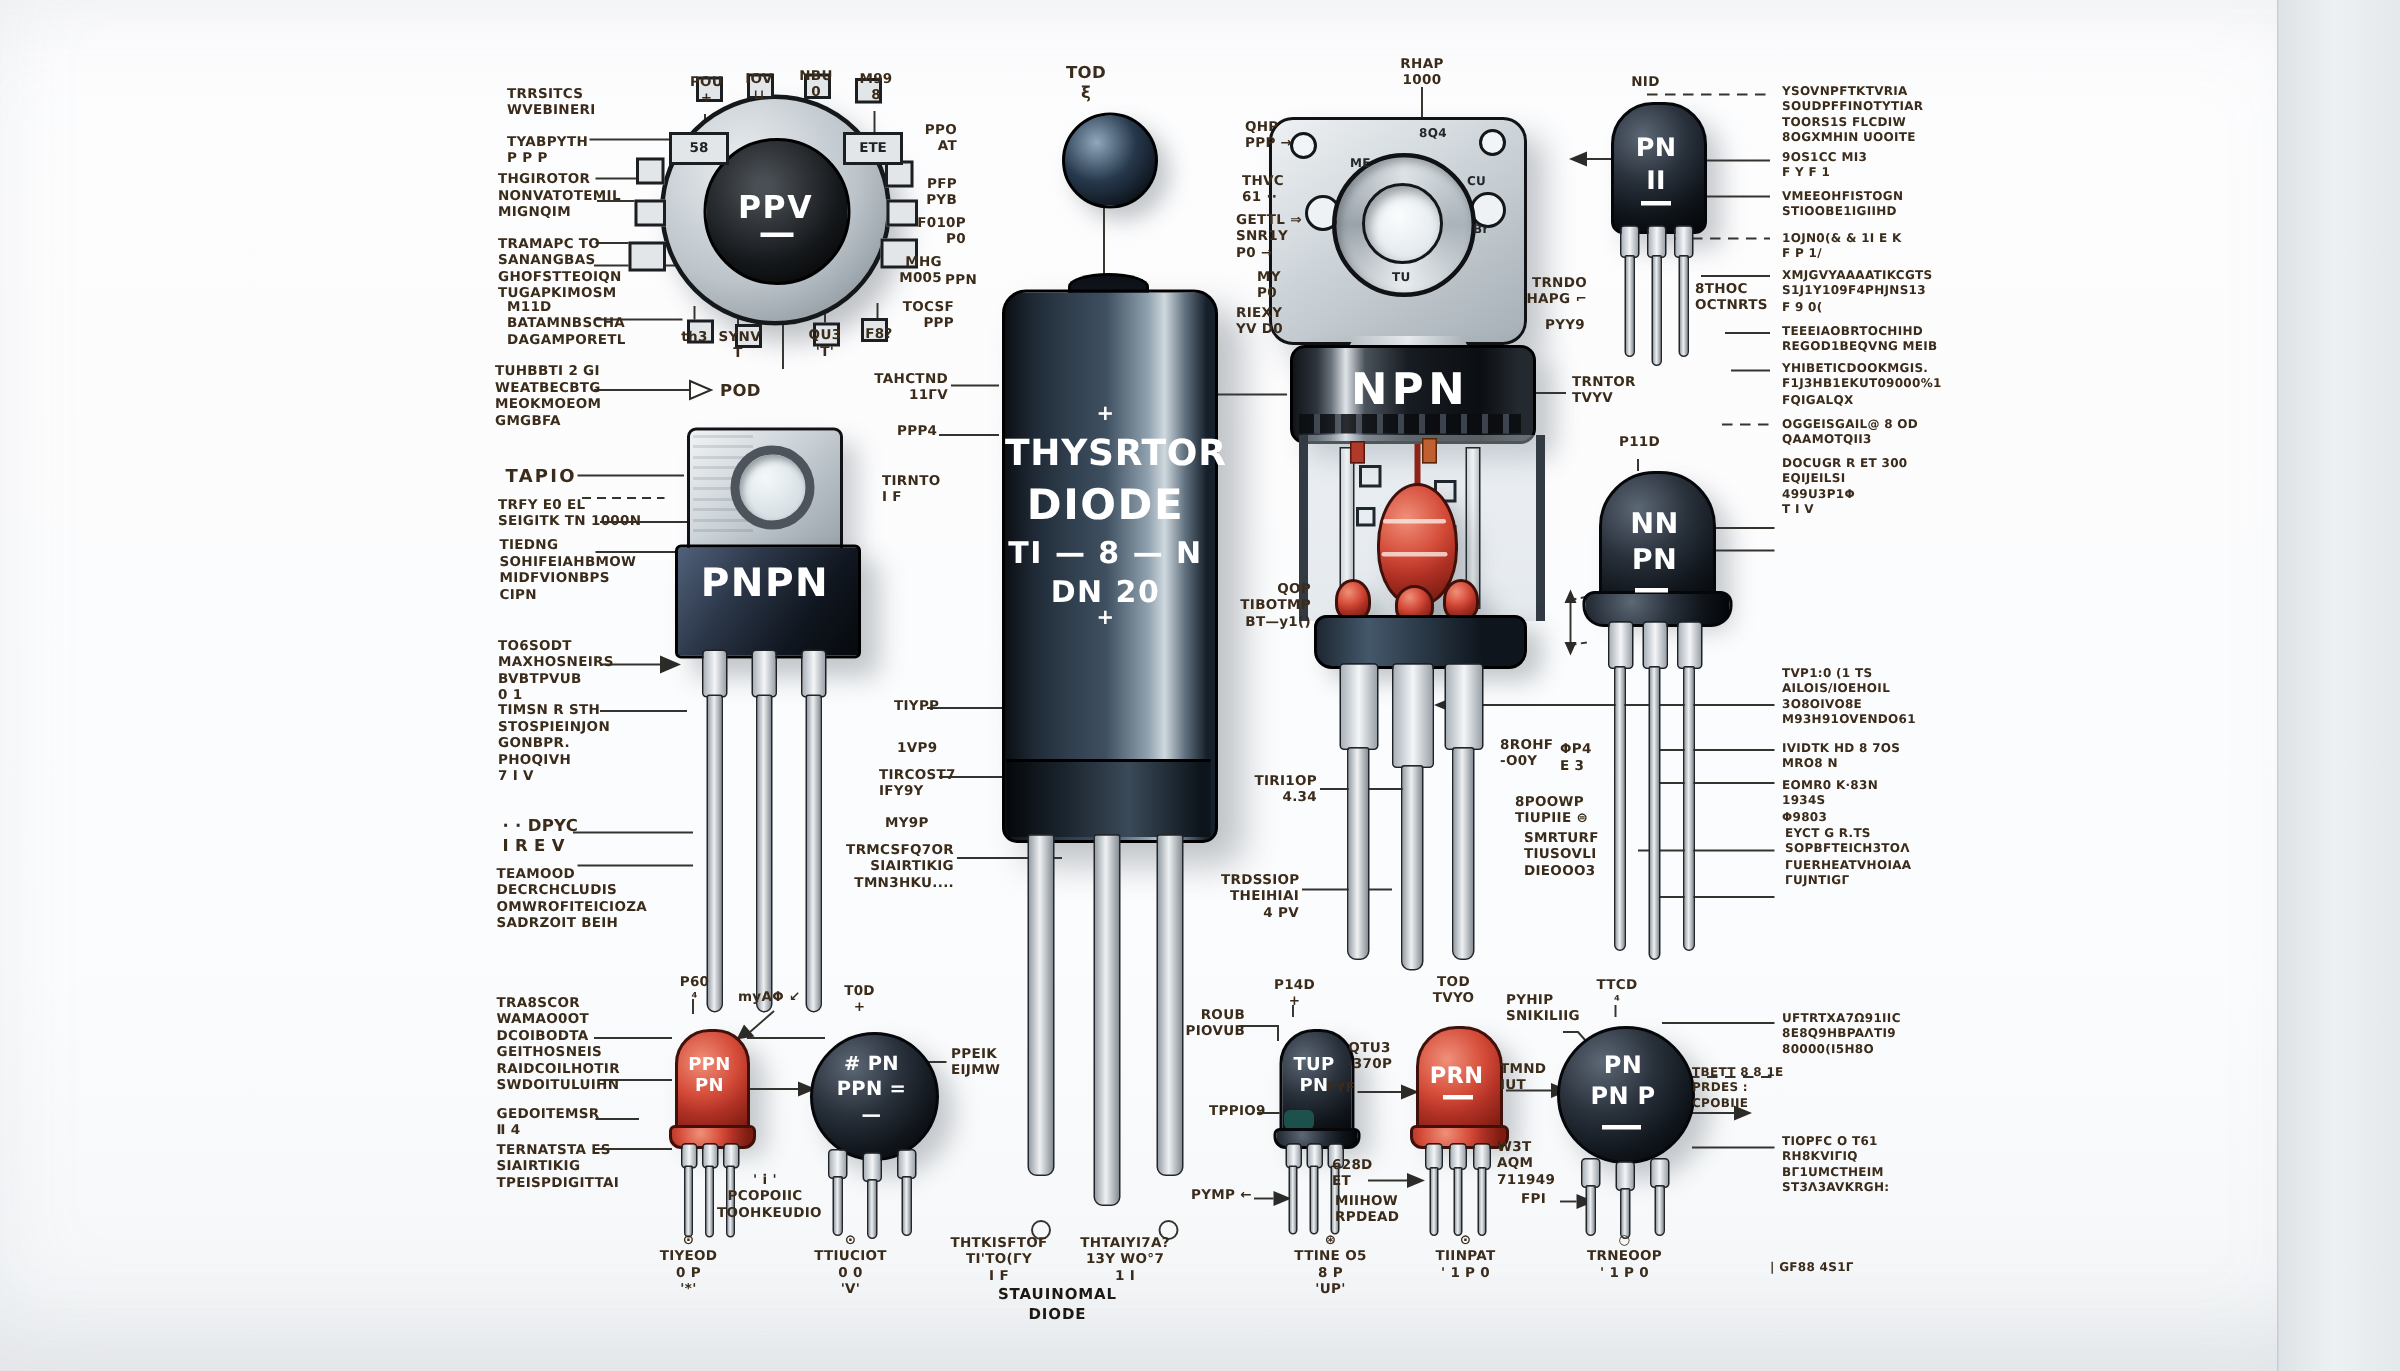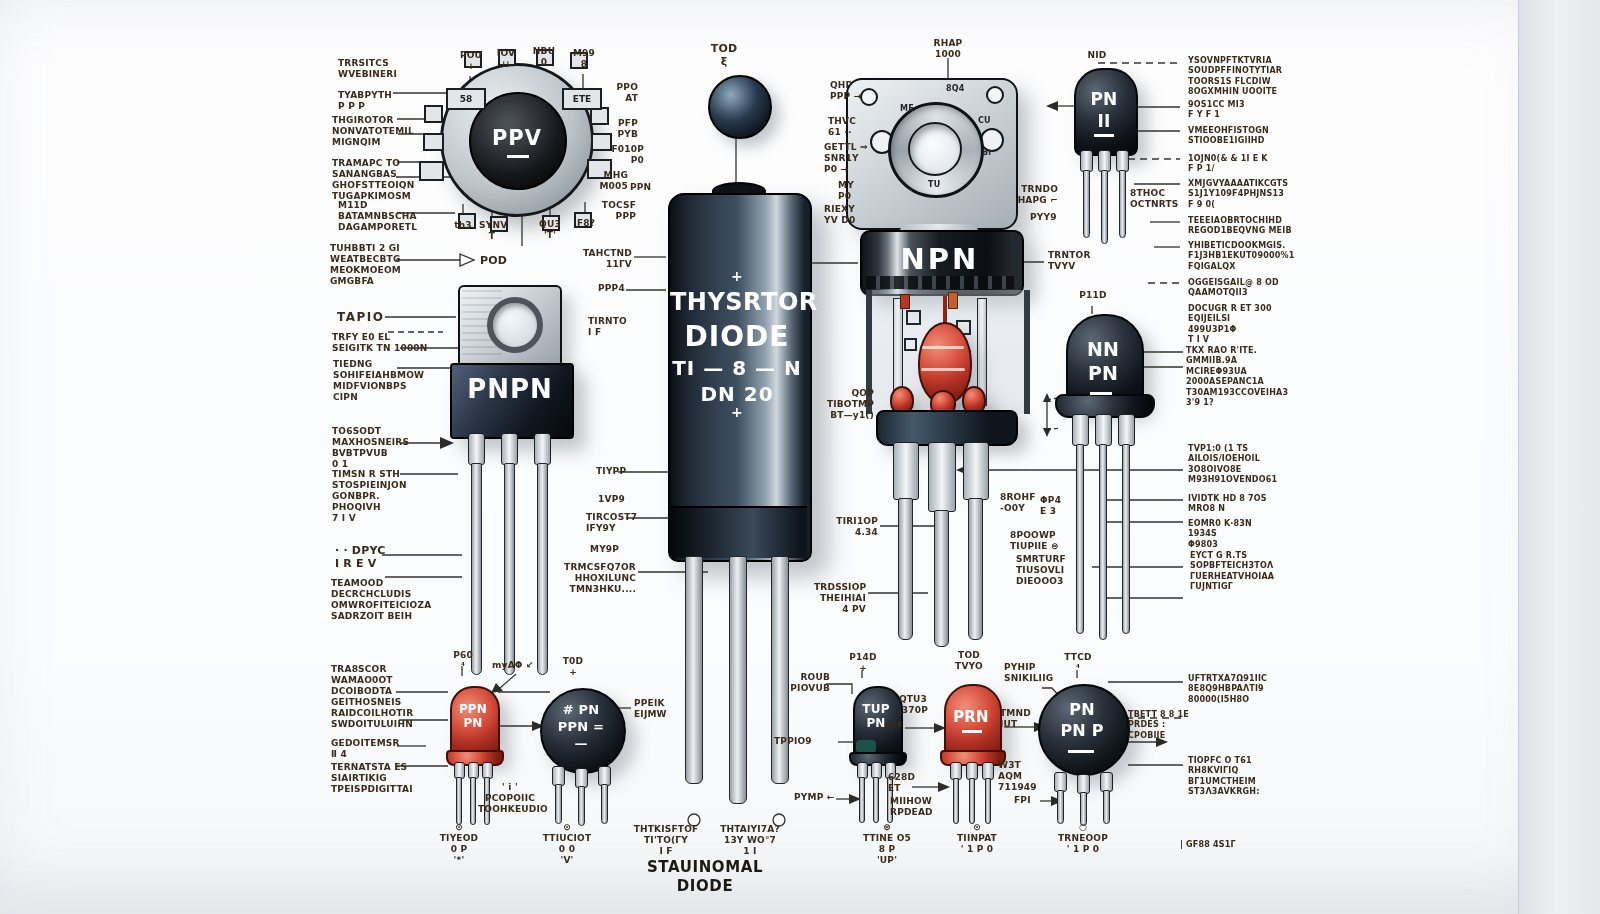--- a/index.html
+++ b/index.html
@@ -8,21 +8,21 @@
     box-shadow:inset -50px 0 70px rgba(140,152,162,.14), inset 0 -36px 60px rgba(150,160,170,.10);
     font-family:"DejaVu Sans",sans-serif;}
   .abs{position:absolute}
   .lbl{position:absolute;font:700 9px/1.22 "DejaVu Sans",sans-serif;color:#3a2b1a;
        white-space:pre-line;letter-spacing:.2px}
   .r{text-align:right}
   .c{text-align:center}
   .s8{font-size:8px;line-height:1.3}
   .s11{font-size:11px}
   .s12{font-size:12px;letter-spacing:1.5px}
-  .title{font-size:15px;letter-spacing:.6px;color:#1d1812;line-height:1.25}
+  .title{font-size:10px;letter-spacing:.6px;color:#1d1812;line-height:1.25}
   .white{color:#fff}
   .pad{position:absolute;background:#e2e6e9;border:2px solid #1c1f22}
   .leg{position:absolute;background:linear-gradient(90deg,#979fa6,#eef1f3 45%,#868e95);
        border:1.5px solid #23262a;border-radius:2px 2px 6px 6px}
   .col{position:absolute;background:linear-gradient(90deg,#aab2b9,#f4f6f8 50%,#9aa2a9);
        border:1.5px solid #1d2024;border-radius:3px}
   .dome{position:absolute;border:2px solid #05070a;
         background:radial-gradient(circle at 32% 25%,#5d6876 0%,#28303a 40%,#10151b 70%,#05070a 95%);
         box-shadow:10px 10px 16px rgba(60,72,84,.28)}
   .reddome{position:absolute;border:2px solid #40100a;
@@ -433,21 +433,21 @@
 11ΓV</div>
   <div class="lbl" style="left:598px;top:283px">PPP4</div>
   <div class="lbl" style="left:588px;top:316px">TIRNTO
 I F</div>
   <div class="lbl" style="left:596px;top:466px">TIYPP</div>
   <div class="lbl" style="left:598px;top:494px">1VP9</div>
   <div class="lbl" style="left:586px;top:512px">TIRCOST7
 IFY9Y</div>
   <div class="lbl" style="left:590px;top:544px">MY9P</div>
   <div class="lbl r" style="left:556px;top:562px;width:80px">TRMCSFQ7OR
-HHOXILUNC
+SIAIRTIKIG
 TMN3HKU....</div>
   <div class="lbl r" style="left:818px;top:388px;width:56px">QOP
 TIBOTMP
 BT—y1()</div>
   <div class="lbl c" style="left:630px;top:824px;width:72px">THTKISFTOF
 TI'TO(ΓY
 I F</div>
   <div class="lbl c" style="left:714px;top:824px;width:72px">THTAIYI7A?
 13Y WO°7
 1 Ⅰ</div>
@@ -496,26 +496,20 @@
 REGOD1BEQVNG MEIB</div>
   <div class="lbl s8" style="left:1188px;top:241px">YHIBETICDOOKMGIS.
 F1J3HB1EKUT09000%1
 FQIGALQX</div>
   <div class="lbl s8" style="left:1188px;top:278px">OGGEISGAIL@ 8 OD
 QAAMOTQII3</div>
   <div class="lbl s8" style="left:1188px;top:304px">DOCUGR R ET 300
 EQIJEILSI
 499U3P1Φ
     T I V</div>
-  <div class="lbl s8" style="left:1186px;top:346px">TKX RAO R'ITE.
-GMMIIB.9A
-MCIREΦ93UA
-2000ASEPANC1A
-T30AM193CCOVEIHA3
-    3'9 1?</div>
   <div class="lbl s8" style="left:1188px;top:444px">TVP1:0 (1 TS
 AILOIS/IOEHOIL
 3O8OIVO8E
 M93H91OVENDO61</div>
   <div class="lbl s8" style="left:1188px;top:494px">IVIDTK HD 8 7OS
 MRO8 N</div>
   <div class="lbl s8" style="left:1188px;top:519px">EOMR0 K·83N
 1934S
 Φ9803</div>
   <div class="lbl s8" style="left:1190px;top:551px">EYCT G R.TS
@@ -550,21 +544,21 @@
 '*'</div>
   <div class="lbl c" style="left:536px;top:822px;width:62px">⊙
 TTIUCIOT
 0 0
 'V'</div>
 
   <div class="lbl c" style="left:848px;top:652px;width:30px">P14D
 +</div>
   <div class="lbl r" style="left:790px;top:672px;width:40px">ROUB
 PIOVUB</div>
-  <div class="lbl" style="left:774px;top:736px">TPPIO9</div>
+  <div class="lbl" style="left:806px;top:736px">TPPIO9</div>
   <div class="lbl c" style="left:894px;top:694px;width:38px">QTU3
 -370P</div>
   <div class="lbl" style="left:884px;top:721px">FYF</div>
   <div class="lbl" style="left:888px;top:772px">628D
 ET</div>
   <div class="lbl" style="left:890px;top:796px">MIIHOW
 RPDEAD</div>
   <div class="lbl c" style="left:950px;top:650px;width:38px">TOD
 TVYO</div>
   <div class="lbl" style="left:998px;top:760px">W3T

